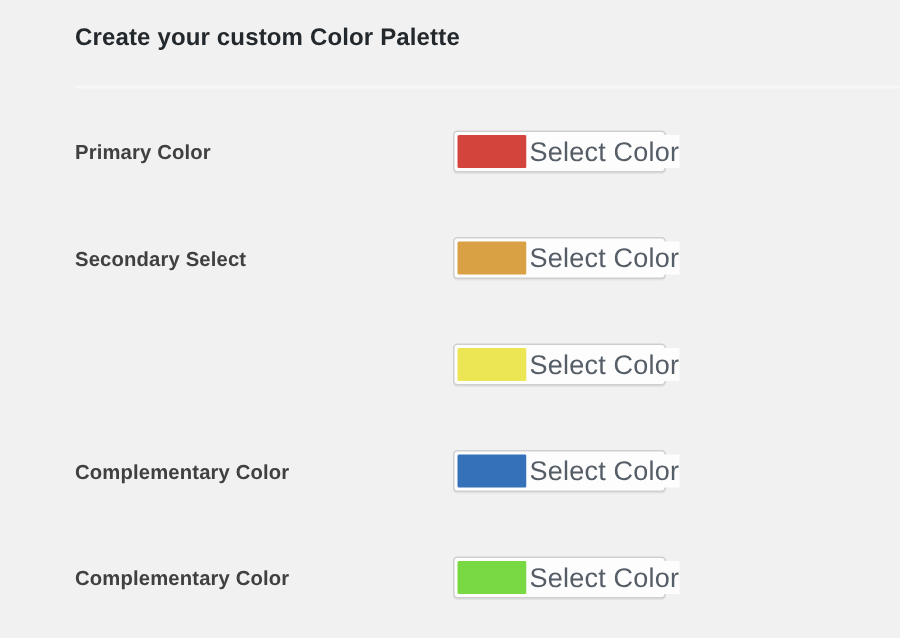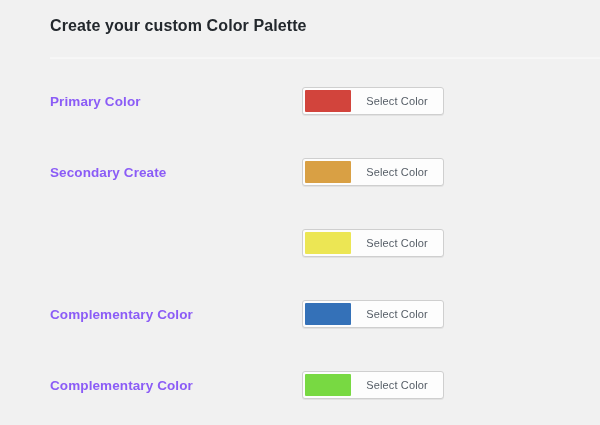--- a/index.html
+++ b/index.html
@@ -60,21 +60,21 @@
     position: relative;
     height: 71px;
   }
 
   .row-label {
     position: absolute;
     left: 18px;
     top: 21px;
     font-size: 13.5px;
     font-weight: bold;
-    color: #8b5cf6;
+    color: #404040;
     letter-spacing: 0.1px;
     line-height: 18px;
     white-space: nowrap;
   }
 
   
   .color-control {
     position: absolute;
     left: 270px;
     top: 15px;
@@ -96,21 +96,21 @@
     border-radius: 1px;
     flex: 0 0 auto;
     box-sizing: border-box;
   }
 
   .select-color-label {
     flex: 1 1 auto;
     display: flex;
     align-items: center;
     justify-content: center;
-    font-size: 11px;
+    font-size: 18px;
     color: #555d66;
     letter-spacing: 0.15px;
     white-space: nowrap;
     background: #fdfdfd;
     padding-left: 2px;
   }
 </style>
 </head>
 <body>
 
@@ -122,21 +122,21 @@
 
   <div class="palette-rows">
       <div class="palette-row">
         <div class="row-label">Primary Color</div>
         <div class="color-control">
           <div class="color-swatch" style="background: rgb(210, 68, 60);"></div>
           <div class="select-color-label">Select Color</div>
         </div>
       </div>
       <div class="palette-row">
-        <div class="row-label">Secondary Create</div>
+        <div class="row-label">Secondary Select</div>
         <div class="color-control">
           <div class="color-swatch" style="background: rgb(217, 160, 68);"></div>
           <div class="select-color-label">Select Color</div>
         </div>
       </div>
       <div class="palette-row">
         <div class="color-control">
           <div class="color-swatch" style="background: rgb(236, 230, 84);"></div>
           <div class="select-color-label">Select Color</div>
         </div>

